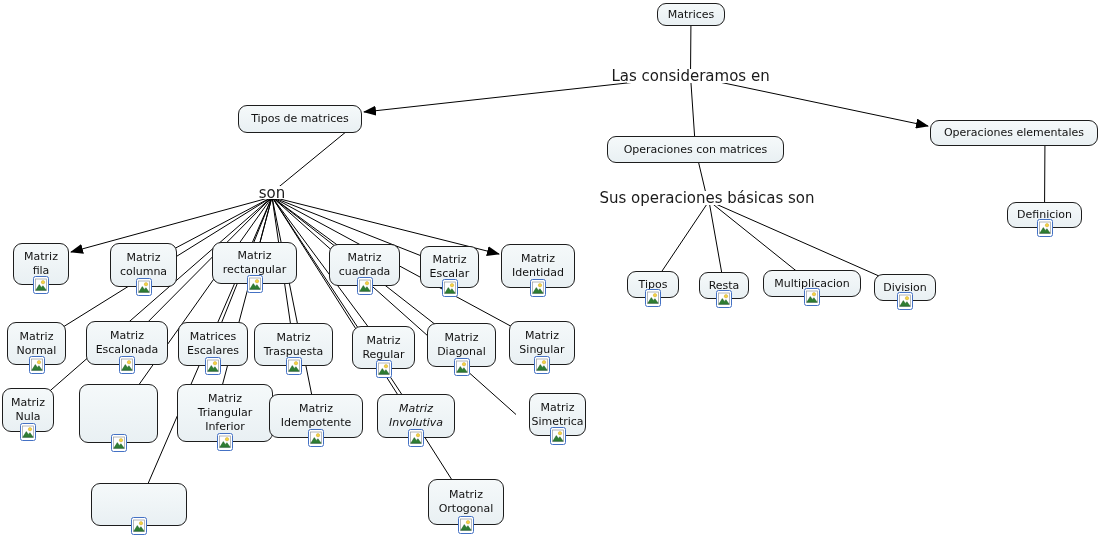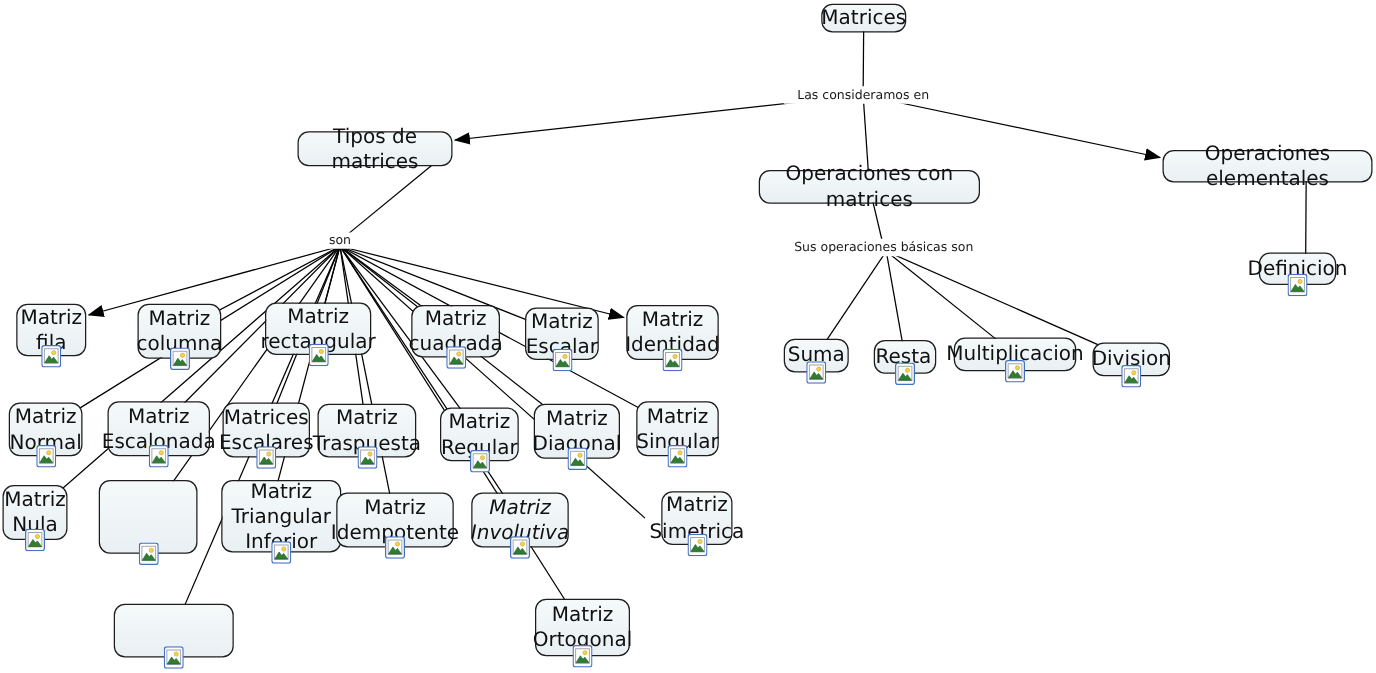--- a/index.html
+++ b/index.html
@@ -6,26 +6,26 @@
   #map{
     position:relative;width:1101px;height:538px;overflow:hidden;background:#ffffff;
     font-family:"DejaVu Sans","Liberation Sans",sans-serif;
   }
   #edges{position:absolute;left:0;top:0;z-index:0;}
   .concept{
     position:absolute;z-index:2;display:flex;align-items:center;justify-content:center;
     text-align:center;box-sizing:border-box;padding:2px 3px;
     background:linear-gradient(180deg,#f5f9fa 0%,#e9f0f3 100%);
     border:1px solid #1d1d1d;border-radius:9px;
-    font-size:16px;line-height:1.27;color:#111111;
+    font-size:11px;line-height:1.27;color:#111111;
   }
   .phrase{
     position:absolute;z-index:1;display:flex;align-items:center;justify-content:center;
     text-align:center;box-sizing:border-box;background:#ffffff;
-    font-size:10px;color:#1a1a1a;white-space:nowrap;
+    font-size:15px;color:#1a1a1a;white-space:nowrap;
   }
   .res-icon{
     position:absolute;left:50%;bottom:-10px;transform:translateX(-50%);
     width:16px;height:18px;z-index:3;
   }
   .res-icon svg{display:block;}
 </style>
 </head>
 <body>
 
@@ -77,21 +77,21 @@
     </div>
     <div class="concept" style="left: 238px; top: 105px; width: 124px; height: 28px;">
       <span>Tipos de matrices</span>
     </div>
     <div class="concept" style="left: 607px; top: 136px; width: 177px; height: 27px;">
       <span>Operaciones con matrices</span>
     </div>
     <div class="concept" style="left: 930px; top: 120px; width: 168px; height: 26px;">
       <span>Operaciones elementales</span>
     </div>
-    <div class="concept" style="left: 1007px; top: 202px; width: 62px; height: 26px; text-align: right;">
+    <div class="concept" style="left: 1007px; top: 202px; width: 75px; height: 26px; text-align: right;">
       <span>Definicion</span>
       <span class="res-icon">
         <svg width="16" height="18" viewBox="0 0 16 18" xmlns="http://www.w3.org/2000/svg">
           <rect x="0.5" y="0.5" width="15" height="17" rx="2" fill="#ffffff" stroke="#4471c4"></rect>
           <rect x="2.5" y="3" width="11" height="11.5" fill="#fefefe" stroke="#9aa0a6" stroke-width="0.75"></rect>
           <circle cx="10" cy="6.2" r="1.7" fill="#f5d442" stroke="#caa53d" stroke-width="0.5"></circle>
           <path d="M2.8 14.2 L6.3 8.6 L8.4 11.4 L9.9 9.7 L13.2 14.2 Z" fill="#2f7d33" stroke="#1d5c22" stroke-width="0.5"></path>
         </svg>
       </span>
     </div>
@@ -318,31 +318,31 @@
       <span class="res-icon">
         <svg width="16" height="18" viewBox="0 0 16 18" xmlns="http://www.w3.org/2000/svg">
           <rect x="0.5" y="0.5" width="15" height="17" rx="2" fill="#ffffff" stroke="#4471c4"></rect>
           <rect x="2.5" y="3" width="11" height="11.5" fill="#fefefe" stroke="#9aa0a6" stroke-width="0.75"></rect>
           <circle cx="10" cy="6.2" r="1.7" fill="#f5d442" stroke="#caa53d" stroke-width="0.5"></circle>
           <path d="M2.8 14.2 L6.3 8.6 L8.4 11.4 L9.9 9.7 L13.2 14.2 Z" fill="#2f7d33" stroke="#1d5c22" stroke-width="0.5"></path>
         </svg>
       </span>
     </div>
     <div class="concept" style="left: 627px; top: 271px; width: 52px; height: 27px;">
-      <span>Suma</span>
-      <span class="res-icon">
-        <svg width="16" height="18" viewBox="0 0 16 18" xmlns="http://www.w3.org/2000/svg">
-          <rect x="0.5" y="0.5" width="15" height="17" rx="2" fill="#ffffff" stroke="#4471c4"></rect>
-          <rect x="2.5" y="3" width="11" height="11.5" fill="#fefefe" stroke="#9aa0a6" stroke-width="0.75"></rect>
-          <circle cx="10" cy="6.2" r="1.7" fill="#f5d442" stroke="#caa53d" stroke-width="0.5"></circle>
-          <path d="M2.8 14.2 L6.3 8.6 L8.4 11.4 L9.9 9.7 L13.2 14.2 Z" fill="#2f7d33" stroke="#1d5c22" stroke-width="0.5"></path>
-        </svg>
-      </span>
-    </div>
-    <div class="concept" style="left: 699px; top: 272px; width: 50px; height: 27px; justify-content: flex-end;">
+      <span>Tipos</span>
+      <span class="res-icon">
+        <svg width="16" height="18" viewBox="0 0 16 18" xmlns="http://www.w3.org/2000/svg">
+          <rect x="0.5" y="0.5" width="15" height="17" rx="2" fill="#ffffff" stroke="#4471c4"></rect>
+          <rect x="2.5" y="3" width="11" height="11.5" fill="#fefefe" stroke="#9aa0a6" stroke-width="0.75"></rect>
+          <circle cx="10" cy="6.2" r="1.7" fill="#f5d442" stroke="#caa53d" stroke-width="0.5"></circle>
+          <path d="M2.8 14.2 L6.3 8.6 L8.4 11.4 L9.9 9.7 L13.2 14.2 Z" fill="#2f7d33" stroke="#1d5c22" stroke-width="0.5"></path>
+        </svg>
+      </span>
+    </div>
+    <div class="concept" style="left: 699px; top: 272px; width: 50px; height: 27px;">
       <span>Resta</span>
       <span class="res-icon">
         <svg width="16" height="18" viewBox="0 0 16 18" xmlns="http://www.w3.org/2000/svg">
           <rect x="0.5" y="0.5" width="15" height="17" rx="2" fill="#ffffff" stroke="#4471c4"></rect>
           <rect x="2.5" y="3" width="11" height="11.5" fill="#fefefe" stroke="#9aa0a6" stroke-width="0.75"></rect>
           <circle cx="10" cy="6.2" r="1.7" fill="#f5d442" stroke="#caa53d" stroke-width="0.5"></circle>
           <path d="M2.8 14.2 L6.3 8.6 L8.4 11.4 L9.9 9.7 L13.2 14.2 Z" fill="#2f7d33" stroke="#1d5c22" stroke-width="0.5"></path>
         </svg>
       </span>
     </div>

